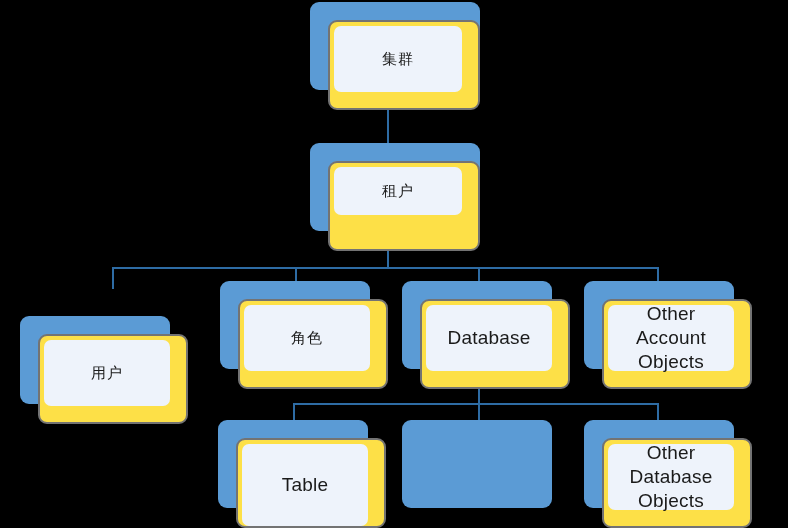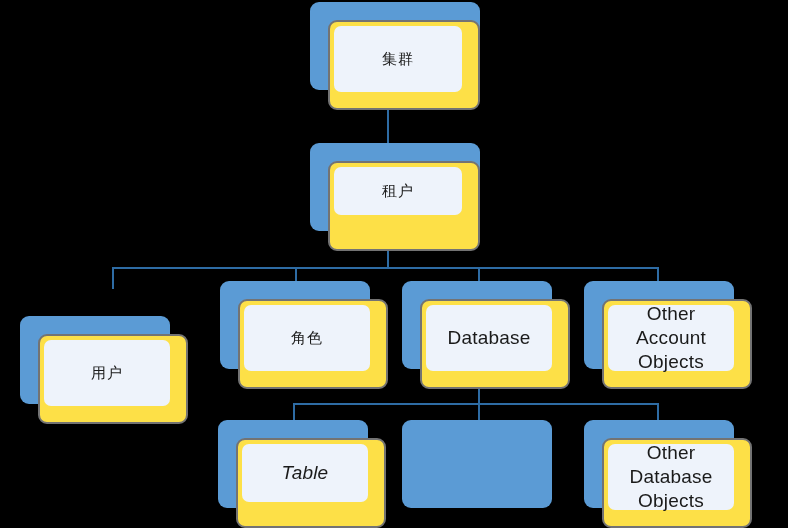--- a/index.html
+++ b/index.html
@@ -137,21 +137,21 @@
         <span class="label">Other
 Account
 Objects</span>
       </div>
     </div>
   </div>
 
   <div class="node" style="left:218px; top:420px; width:168px; height:108px;">
     <div class="back" style="width:150px; height:88px;"></div>
     <div class="front" style="left:18px; top:18px; width:150px; height:90px;">
-      <div class="panel" style="width:126px; height:58px;font-style:italic;">
+      <div class="panel" style="width:126px; height:82px;">
         <span class="label">Table</span>
       </div>
     </div>
   </div>
 
   <div class="node" style="left:402px; top:420px; width:168px; height:108px;">
     <div class="back" style="width:150px; height:88px;"></div>
   </div>
 
   <div class="node" style="left:584px; top:420px; width:168px; height:108px;">

